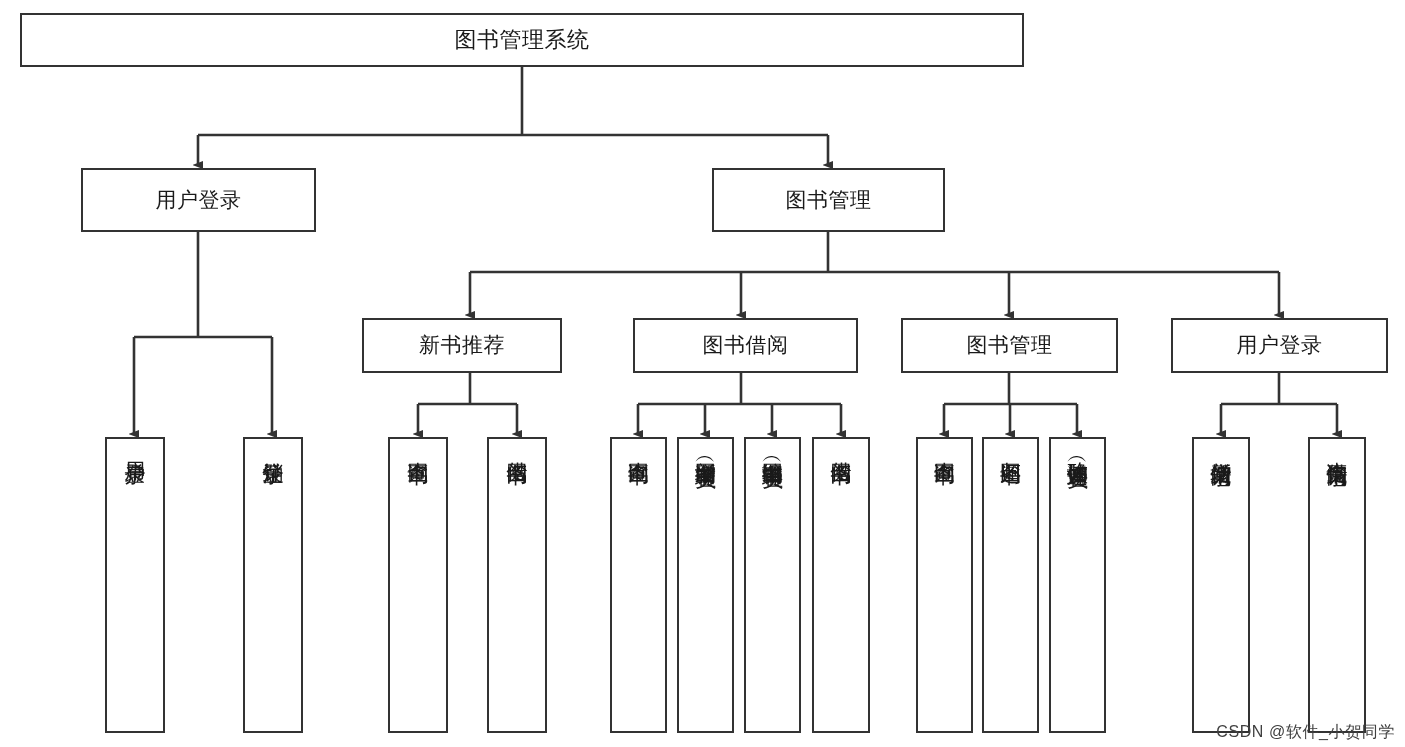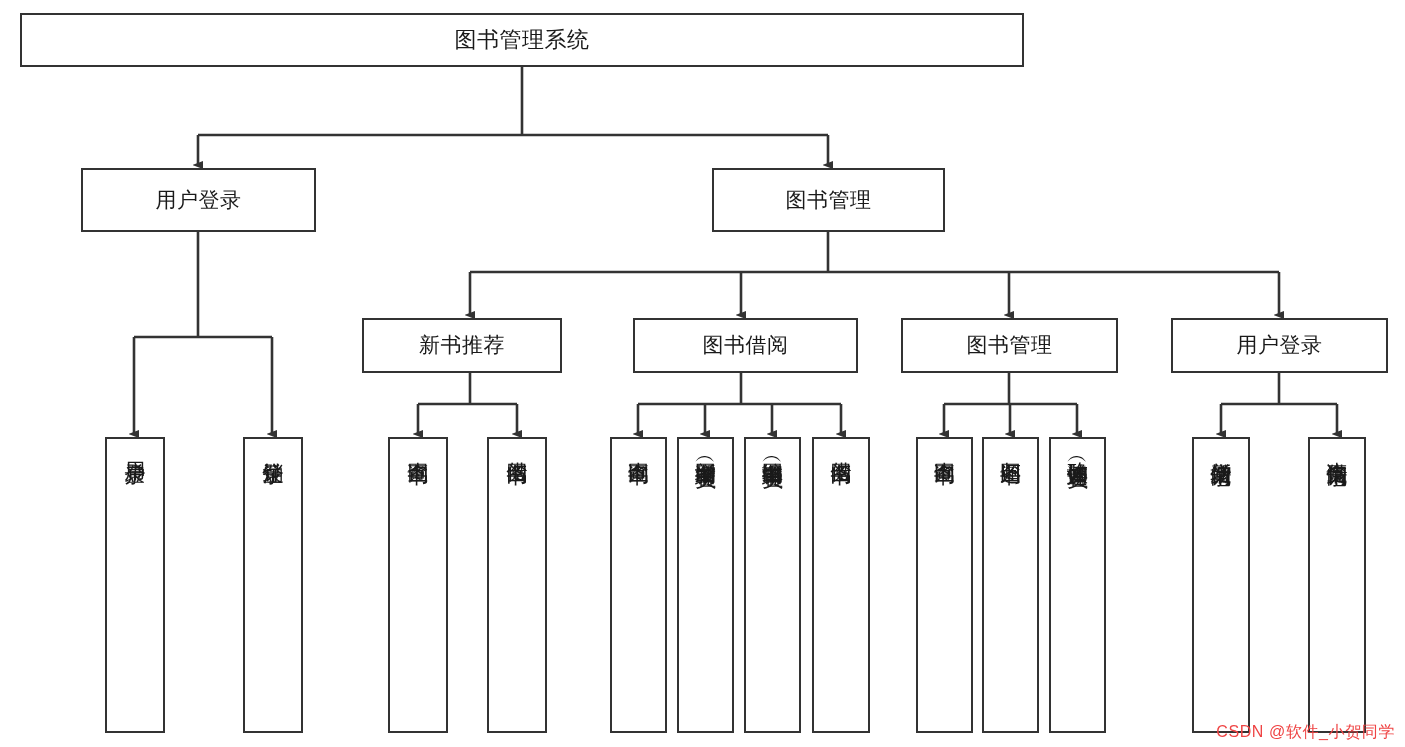--- a/index.html
+++ b/index.html
@@ -64,21 +64,21 @@
     line-height: 1.05;
     letter-spacing: 1px;
     white-space: normal;
     max-height: 100%;
   }
   #watermark {
     position: absolute;
     right: 10px;
     bottom: 4px;
     font-size: 16px;
-    color: #ef4444;
+    color: #404040;
     letter-spacing: 0.6px;
     white-space: nowrap;
     user-select: none;
   }
 </style>
 </head>
 <body>
 
 <div id="diagram-root">
 

